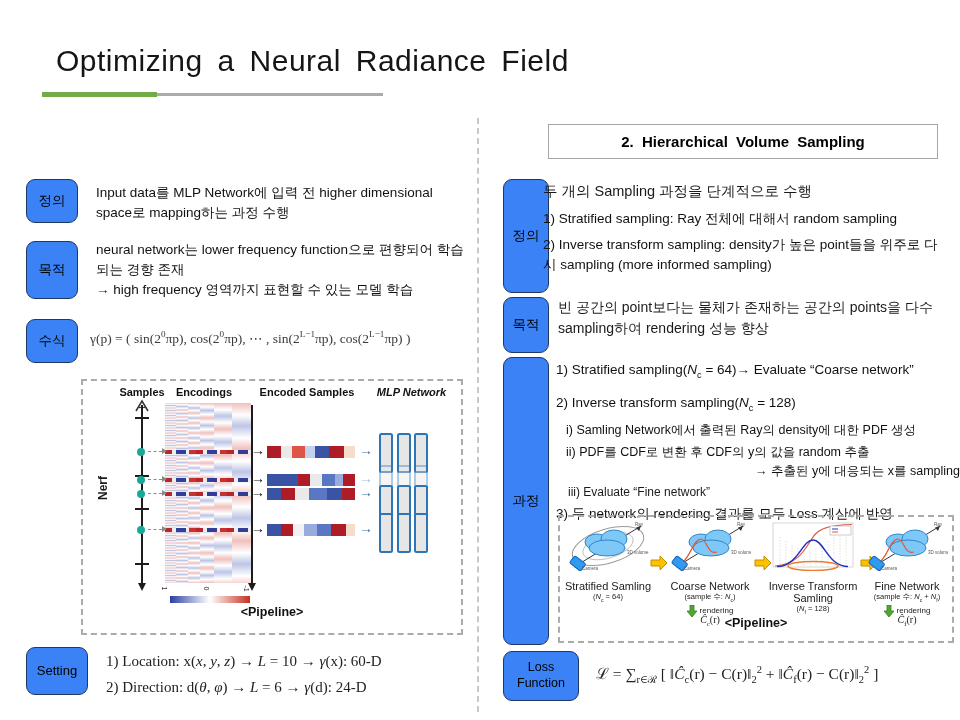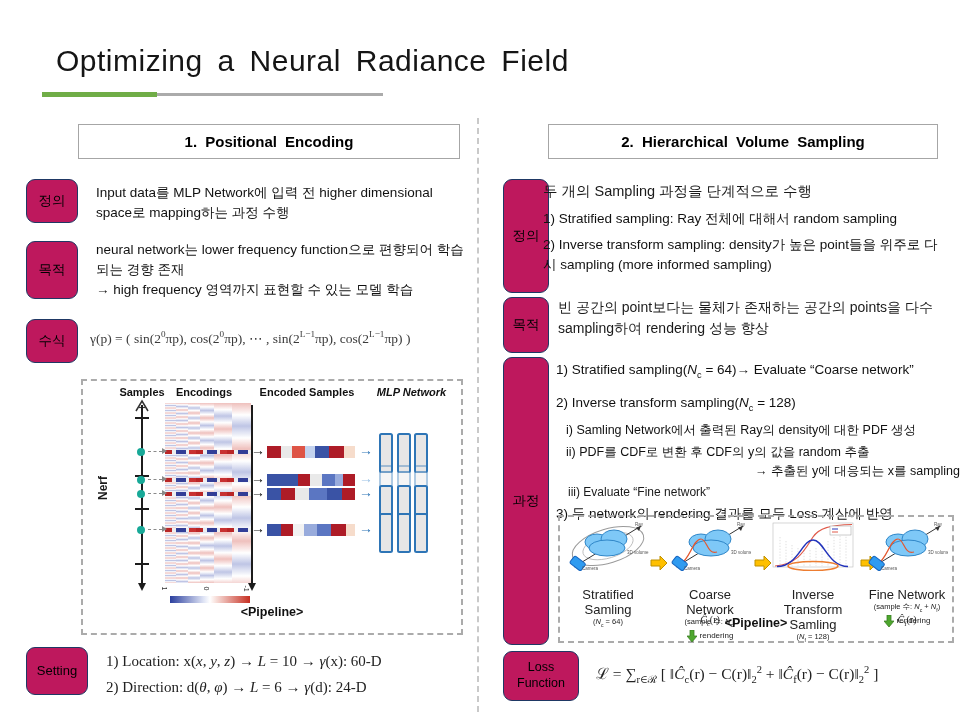--- a/index.html
+++ b/index.html
@@ -9,21 +9,21 @@
   
   .title{left:56px;top:44px;font-size:30px;letter-spacing:.5px;word-spacing:6px;color:#151515;}
   .rule-green{left:42px;top:92px;width:115px;height:5px;background:#70AD47;}
   .rule-gray{left:157px;top:93px;width:226px;height:3px;background:#ABABAB;}
   
   .vsep{left:477px;top:118px;height:594px;width:0;border-left:2px dashed #C9C9C9;}
   
   .hdrbox{height:33px;border:1px solid #A6A6A6;background:#fff;display:flex;align-items:center;justify-content:center;
           font-weight:bold;font-size:15px;word-spacing:4px;color:#000;}
   
-  .tag{border:1.6px solid #1F3864;border-radius:9px;background:#be185d;display:flex;flex-direction:column;
+  .tag{border:1.6px solid #1F3864;border-radius:9px;background:#3b82f6;display:flex;flex-direction:column;
        align-items:center;justify-content:center;font-size:13.5px;color:#000;text-align:center;line-height:1.25;}
   .txt{font-size:13.5px;line-height:20px;color:#111;}
   .txt-sm{font-size:12.5px;line-height:19px;color:#111;}
   .serif{font-family:"Liberation Serif","DejaVu Serif",serif;}
   sub,sup{font-size:68%;}
   
   .diagbox{left:81px;top:379px;width:378px;height:252px;border:2px dashed #ABABAB;}
   .dcol{position:absolute;top:5px;font-size:11px;font-weight:bold;text-align:center;color:#111;}
   .vline{position:absolute;width:2px;background:#1c1c1c;}
   .vhead{position:absolute;width:0;height:0;border-left:4px solid transparent;border-right:4px solid transparent;border-top:8px solid #1c1c1c;}
@@ -47,39 +47,38 @@
   .mlp-group{position:absolute;display:flex;gap:3.5px;}
   .mlp-group.faded{opacity:.38;}
   .mlp-cell{width:10px;height:36px;border:2px solid #2E75B6;border-radius:2.5px;background:#E7E6E6;}
   .cbar{position:absolute;left:87px;top:215px;width:80px;height:7px;
       background:linear-gradient(90deg,#2b3f9e,#dfe4f5 42%,#ffffff 50%,#f7ddd8 58%,#c62f22);}
   .cbl{position:absolute;font-size:7px;color:#333;transform:rotate(90deg);}
   .pipecap{position:absolute;font-weight:bold;font-size:12.5px;color:#111;}
   
   .pipebox{left:558px;top:515px;width:392px;height:124px;border:2px dashed #ABABAB;}
   .pp{position:absolute;top:4px;text-align:center;}
-  .pp .ttl{font-size:13px;color:#222;margin-top:12px;}
+  .pp .ttl{font-size:11px;color:#222;margin-top:5px;}
   .pp .stl{font-size:7.5px;color:#222;}
   .rendrow{display:inline-flex;align-items:center;gap:3px;font-size:8px;color:#222;margin-top:1px;}
   .result{position:absolute;top:97px;font-size:10px;text-align:center;color:#222;}
   .flowarrow{position:absolute;top:38px;}
   
   .lossf{font-size:15.5px;color:#222;}
 </style>
 </head>
 <body>
 
 <div class="slide">
 
   <div class="abs title">Optimizing a Neural Radiance Field</div>
   <div class="abs rule-green"></div>
   <div class="abs rule-gray"></div>
   <div class="abs vsep"></div>
 
-  <div class="abs hdrbox" style="left:78px;top:124px;width:380px;">1. Positional Encoding</div>
 
   <div class="abs tag" style="left:26px;top:179px;width:50px;height:42px;">정의</div>
   <div class="abs txt" style="left:96px;top:183px;width:368px;">Input data를 MLP Network에 입력 전 higher dimensional space로 mapping하는 과정 수행</div>
 
   <div class="abs tag" style="left:26px;top:241px;width:50px;height:56px;">목적</div>
   <div class="abs txt" style="left:96px;top:240px;width:376px;">
     <div>neural network는 lower frequency function으로 편향되어 학습되는 경향 존재</div>
     <div>→ high frequency 영역까지 표현할 수 있는 모델 학습</div>
   </div>
 

